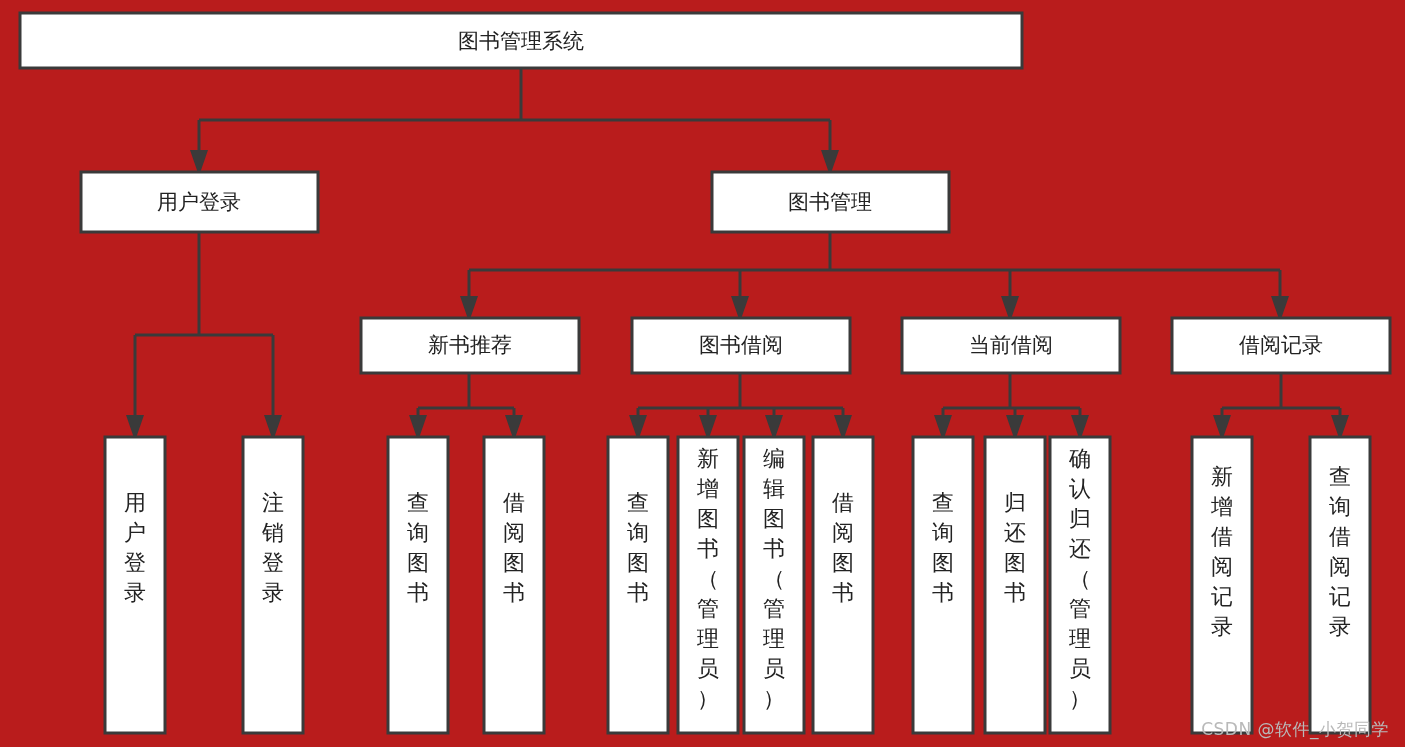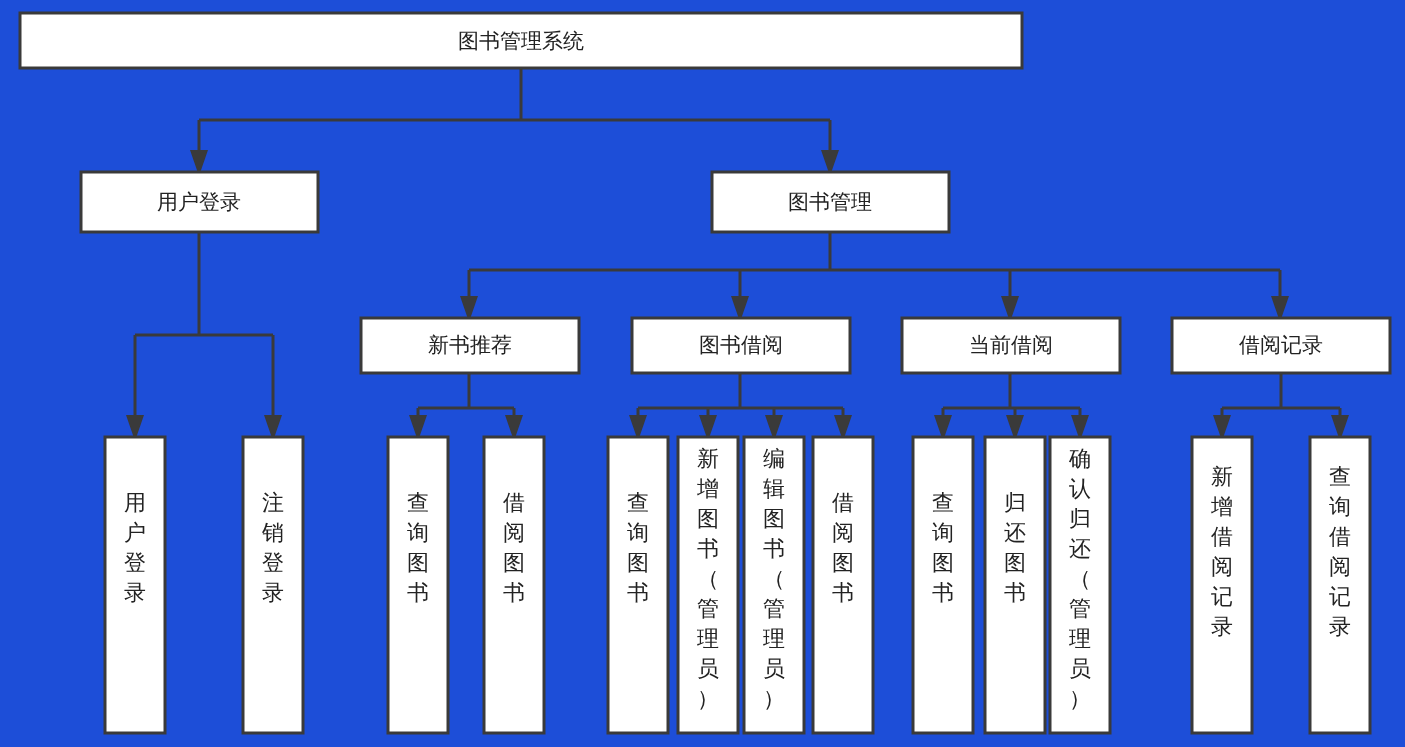--- a/index.html
+++ b/index.html
@@ -11,21 +11,21 @@
   body {
     width: 1405px;
     height: 747px;
     font-family: "DejaVu Sans", "Liberation Sans", sans-serif;
     overflow: hidden;
   }
   #diagram-root {
     position: relative;
     width: 1405px;
     height: 747px;
-    background: #1d4ed8;
+    background: #b91c1c;
   }
   svg#tree-svg {
     position: absolute;
     left: 0;
     top: 0;
     width: 1405px;
     height: 747px;
     display: block;
   }
   .node-box {
@@ -237,13 +237,14 @@
       </g>
 
       <g>
         <rect class="node-box" x="1310" y="437" width="60" height="296"></rect>
         <text class="node-label-v" x="1340" y="484"><tspan x="1340" dy="0">查</tspan><tspan x="1340" dy="30">询</tspan><tspan x="1340" dy="30">借</tspan><tspan x="1340" dy="30">阅</tspan><tspan x="1340" dy="30">记</tspan><tspan x="1340" dy="30">录</tspan></text>
       </g>
 
     </g>
   </svg>
 
+  <div class="watermark">CSDN @软件_小贺同学</div>
 </div>
 
 </body></html>

